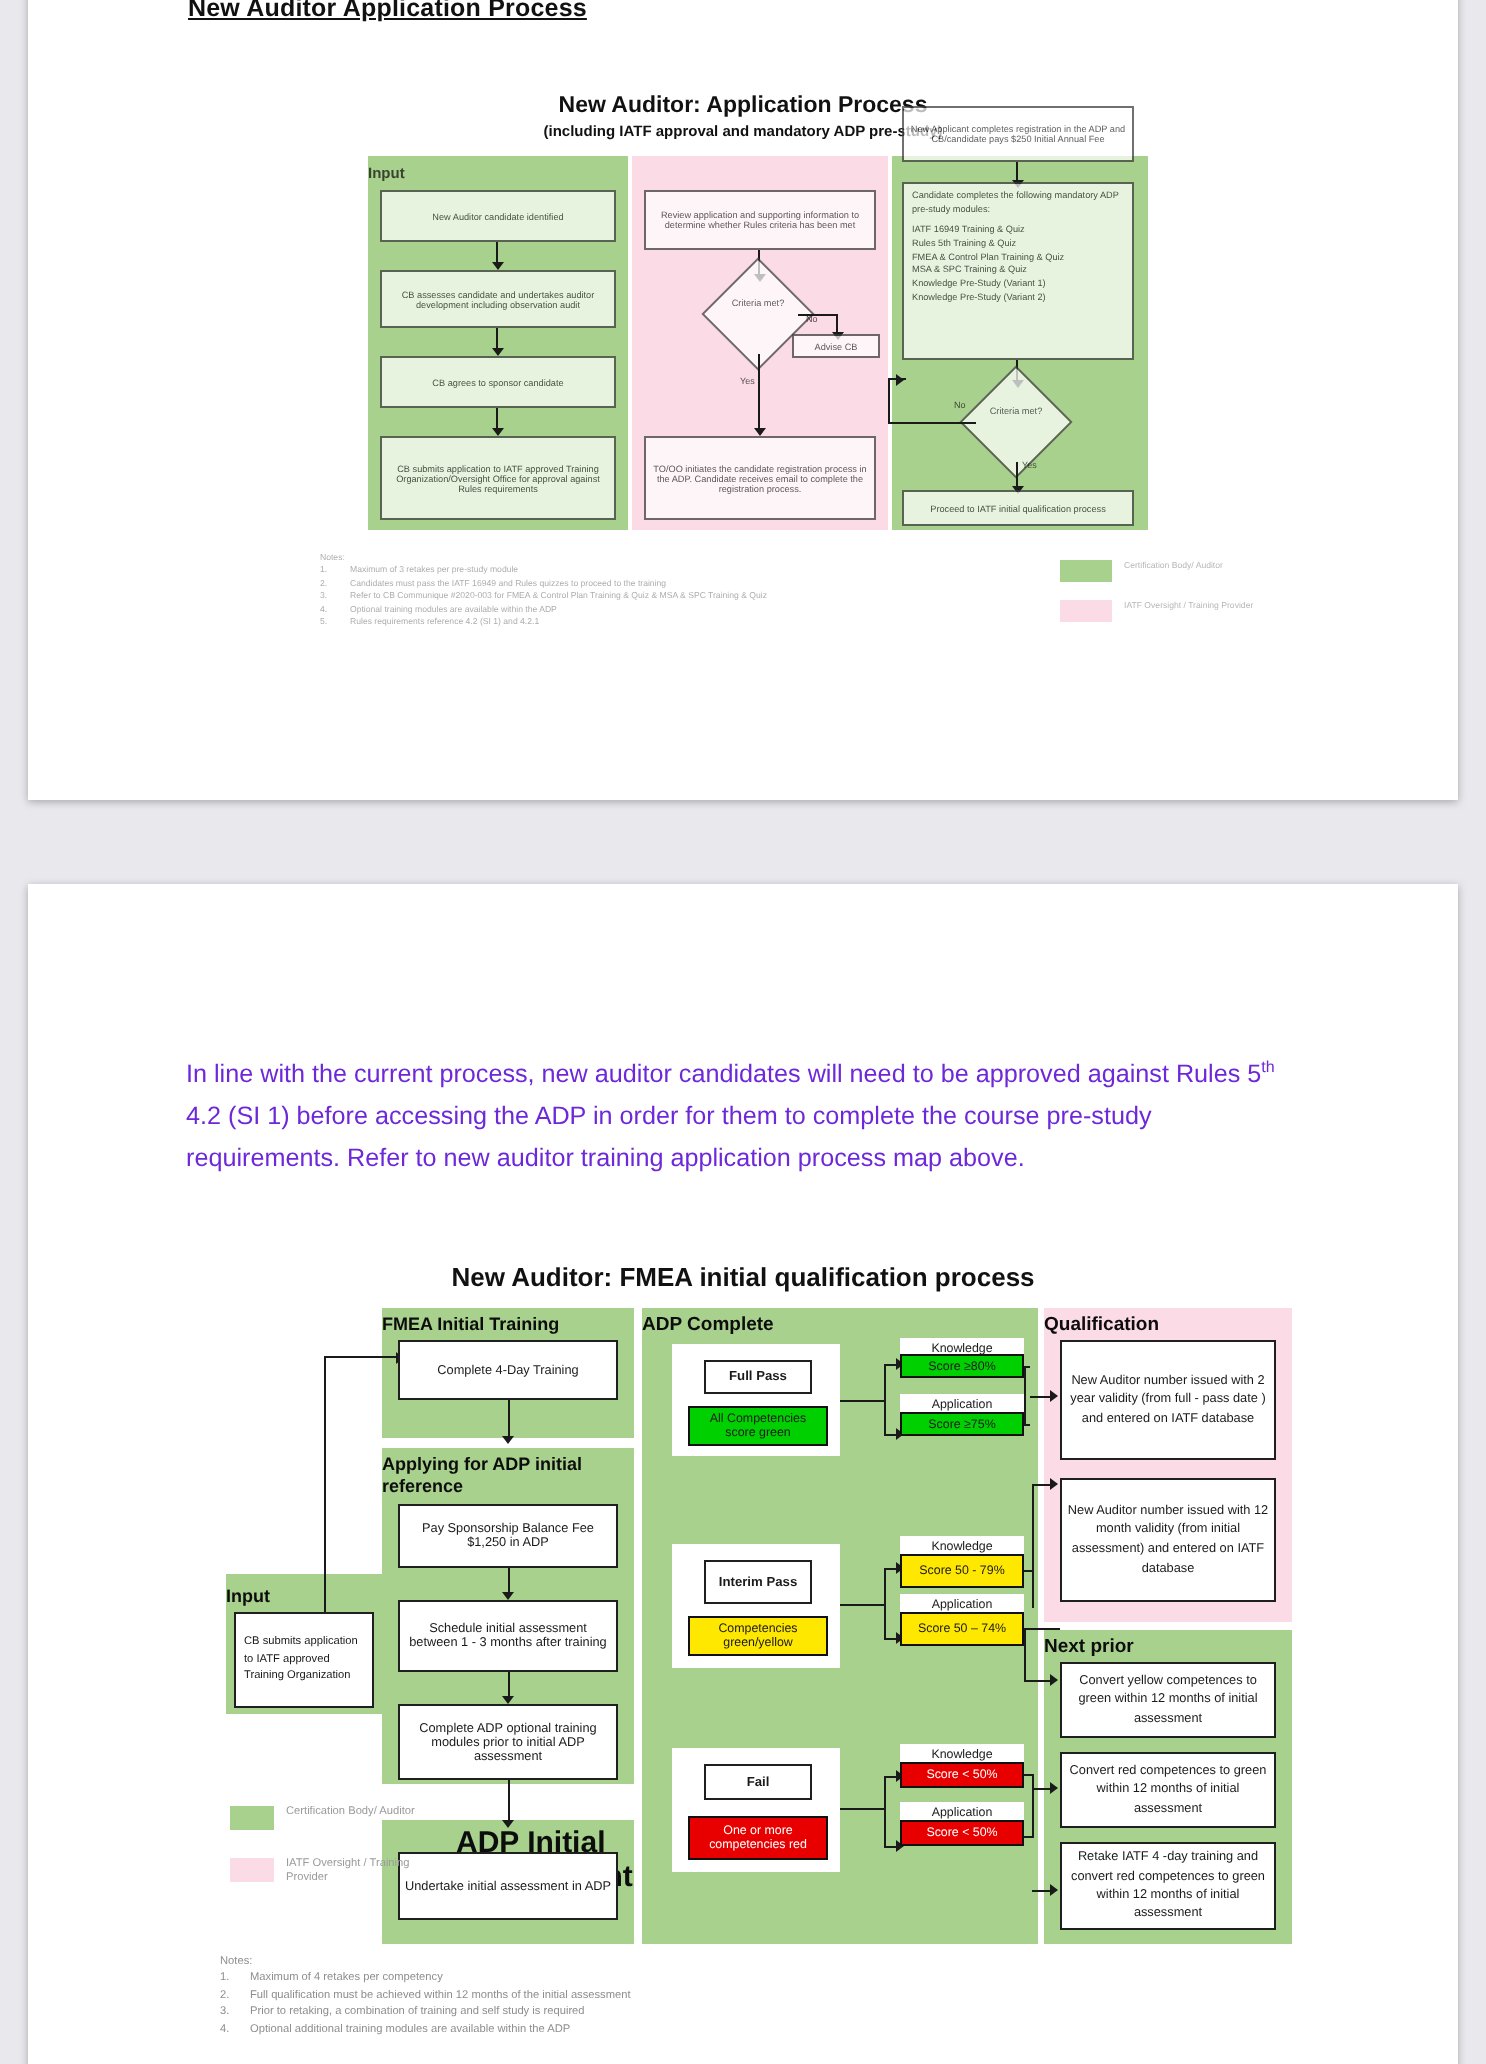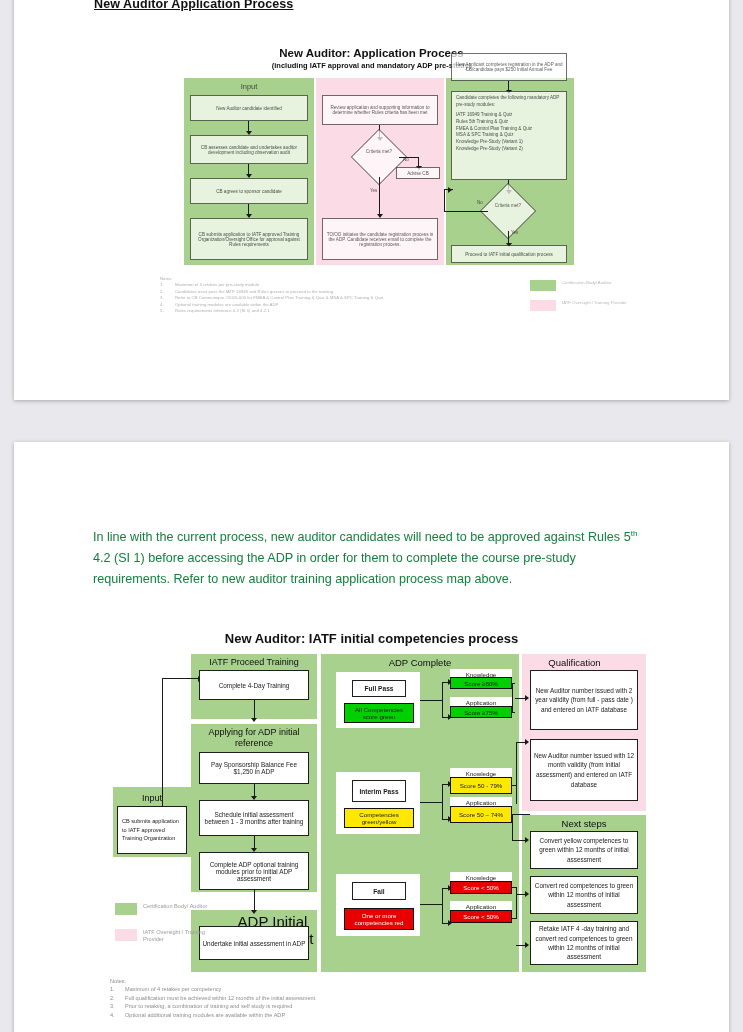--- a/index.html
+++ b/index.html
@@ -16,40 +16,40 @@
     box-shadow:0 1px 4px rgba(0,0,0,.28);
   }
   #page1 { top:-40px; height:440px; }
   #page2 { top:442px; height:620px; }
 
   .doc-head {
     font-size:12.5px; font-weight:bold; color:#111;
     text-decoration:underline; letter-spacing:.1px;
   }
   .para {
-    font-size:12.6px; color:#15803d; line-height:21px;
+    font-size:12.6px; color:#6d28d9; line-height:21px;
   }
   .para sup { font-size:8px; vertical-align:super; }
 
   
   .footer-bar {
     position:absolute; left:41px; right:36px; height:19px;
     background:#16693a; color:#fff; font-size:11.5px;
     display:flex; align-items:center;
   }
   .footer-bar .f-left   { padding-left:4px; }
   .footer-bar .f-center { position:absolute; left:50%; transform:translateX(-50%); }
   .footer-bar .f-right  { margin-left:auto; padding-right:3px; }
 
   
   .band { position:absolute; }
   .band.green { background:#a9d18e; }
   .band.pink  { background:#fbdce6; }
   .band-title {
-    text-align:center; font-weight:normal; color:#0d0d0d;
+    font-weight:bold; color:#0d0d0d;
   }
   .node {
     position:absolute; background:#fff; border:1px solid #3a3a3a;
     display:flex; align-items:center; justify-content:center;
     text-align:center; color:#1a1a1a; padding:2px;
   }
   .node.thick { border:1.4px solid #1f1f1f; }
   .nd-green  { background:#00d000; border:1.6px solid #111; }
   .nd-yellow { background:#ffe800; border:1.6px solid #111; }
   .nd-red    { background:#e80000; border:1.6px solid #111; color:#fff; }
@@ -201,39 +201,39 @@
 
 <div class="page" id="page2">
 
   <p class="para" style="position:absolute;left:79px;top:81px;width:561px;margin:0;">
     <span>In line with the current process, new auditor candidates will need to be approved against Rules 5</span><sup>th</sup><span> 4.2 (SI 1) before accessing the ADP in order for them to complete the course pre-study requirements. Refer to new auditor training application process map above.</span>
   </p>
 
 
   <div style="position:absolute;left:0;top:0;width:715px;height:620px;">
 
-    <div style="position:absolute;left:0;top:189px;width:715px;text-align:center;font-size:13px;font-weight:bold;color:#111;">New Auditor: IATF initial competencies process</div>
+    <div style="position:absolute;left:0;top:189px;width:715px;text-align:center;font-size:13px;font-weight:bold;color:#111;">New Auditor: FMEA initial qualification process</div>
 
     <div class="band green" style="left:177px;top:212px;width:126px;height:65px;"></div>
     <div class="band green" style="left:177px;top:282px;width:126px;height:168px;"></div>
     <div class="band green" style="left:177px;top:468px;width:126px;height:62px;"></div>
     <div class="band green" style="left:99px;top:345px;width:78px;height:70px;"></div>
     <div class="band green" style="left:307px;top:212px;width:198px;height:318px;"></div>
     <div class="band pink" style="left:508px;top:212px;width:124px;height:157px;"></div>
     <div class="band green" style="left:508px;top:373px;width:124px;height:157px;"></div>
 
     <div class="band-title" style="position:absolute;left:99px;top:351px;width:78px;font-size:9px;">Input</div>
     <div class="node thick" style="left:103px;top:364px;width:70px;height:48px;font-size:5.6px;justify-content:flex-start;text-align:left;padding:4px;line-height:1.55;">CB submits application to IATF approved Training Organization</div>
 
     <div class="h-line" style="left:148px;top:684px;width:0;height:0;"></div>
     <div class="v-arrow" style="left:148px;top:236px;width:1px;height:128px;"></div>
     <div class="h-line" style="left:148px;top:236px;width:38px;height:1px;"></div>
     <div class="arrow-head right" style="left:184px;top:233.5px;"></div>
 
-    <div class="band-title" style="position:absolute;left:177px;top:215px;width:126px;font-size:9px;">IATF Proceed Training</div>
+    <div class="band-title" style="position:absolute;left:177px;top:215px;width:126px;font-size:9px;">FMEA Initial Training</div>
     <div class="node thick" style="left:185px;top:228px;width:110px;height:30px;font-size:6.4px;">Complete  4-Day Training</div>
     <div class="v-arrow" style="left:240px;top:258px;width:1.2px;height:20px;"></div>
     <div class="arrow-head" style="left:237px;top:276px;"></div>
 
     <div class="band-title" style="position:absolute;left:177px;top:285px;width:126px;font-size:9px;line-height:11px;">Applying for ADP initial reference</div>
     <div class="node thick" style="left:185px;top:310px;width:110px;height:32px;font-size:6.4px;">Pay Sponsorship Balance Fee $1,250 in ADP</div>
     <div class="v-arrow" style="left:240px;top:342px;width:1.2px;height:14px;"></div>
     <div class="arrow-head" style="left:237px;top:354px;"></div>
 
     <div class="node thick" style="left:185px;top:358px;width:110px;height:36px;font-size:6.4px;">Schedule initial assessment between 1 - 3 months after training</div>
@@ -317,21 +317,21 @@
     <div class="h-line" style="left:498px;top:476px;width:5px;height:1.3px;"></div>
     <div class="h-line" style="left:502px;top:452px;width:11px;height:1.3px;"></div>
     <div class="arrow-head right" style="left:511px;top:449px;"></div>
     <div class="h-line" style="left:502px;top:503px;width:11px;height:1.3px;"></div>
     <div class="arrow-head right" style="left:511px;top:500px;"></div>
 
     <div class="band-title" style="position:absolute;left:508px;top:215px;width:105px;font-size:9.5px;">Qualification</div>
     <div class="node thick" style="left:516px;top:228px;width:108px;height:60px;font-size:6.4px;line-height:1.5;">New Auditor number issued with 2 year validity (from full - pass date ) and entered on IATF database</div>
     <div class="node thick" style="left:516px;top:297px;width:108px;height:62px;font-size:6.4px;line-height:1.5;">New Auditor number issued with  12 month validity (from initial assessment) and entered on IATF database</div>
 
-    <div class="band-title" style="position:absolute;left:508px;top:376px;width:124px;font-size:9.5px;">Next steps</div>
+    <div class="band-title" style="position:absolute;left:508px;top:376px;width:124px;font-size:9.5px;">Next prior</div>
     <div class="node thick" style="left:516px;top:389px;width:108px;height:38px;font-size:6.4px;line-height:1.45;">Convert yellow competences to green within 12 months of initial assessment</div>
     <div class="node thick" style="left:516px;top:434px;width:108px;height:38px;font-size:6.4px;line-height:1.45;">Convert red competences to green within 12 months of initial assessment</div>
     <div class="node thick" style="left:516px;top:479px;width:108px;height:44px;font-size:6.4px;line-height:1.45;">Retake IATF 4  -day training and convert red competences to green within 12 months of initial assessment</div>
 
     <div class="legend-sw" style="left:101px;top:461px;width:22px;height:12px;background:#a9d18e;"></div>
     <div class="legend-tx" style="left:129px;top:461px;font-size:5.6px;width:68px;">Certification Body/ Auditor</div>
     <div class="legend-sw" style="left:101px;top:487px;width:22px;height:12px;background:#fbdce6;"></div>
     <div class="legend-tx" style="left:129px;top:487px;font-size:5.6px;width:68px;">IATF Oversight / Training Provider</div>
 
     <div class="notes" style="left:96px;top:535px;font-size:5.6px;width:320px;">

